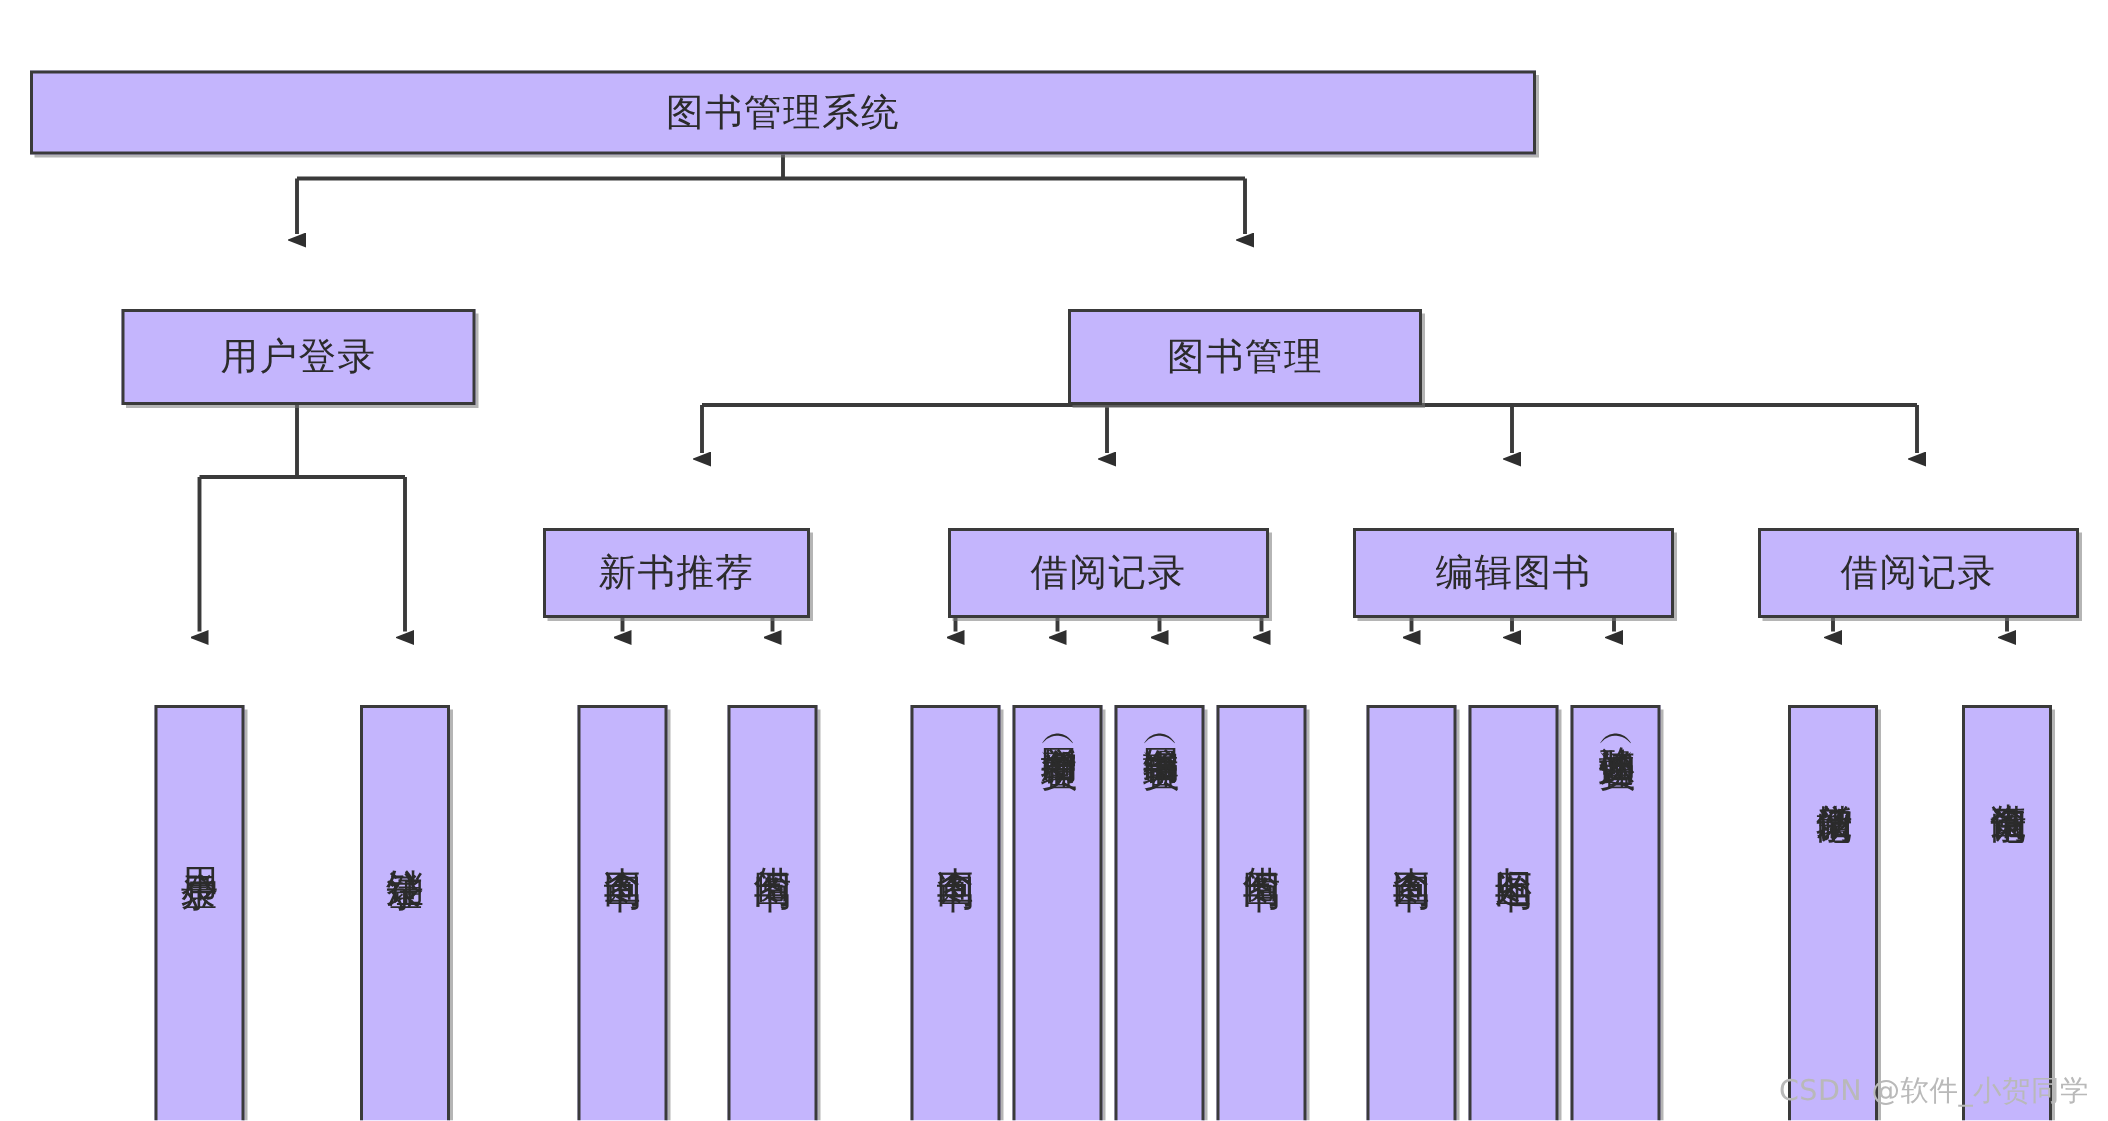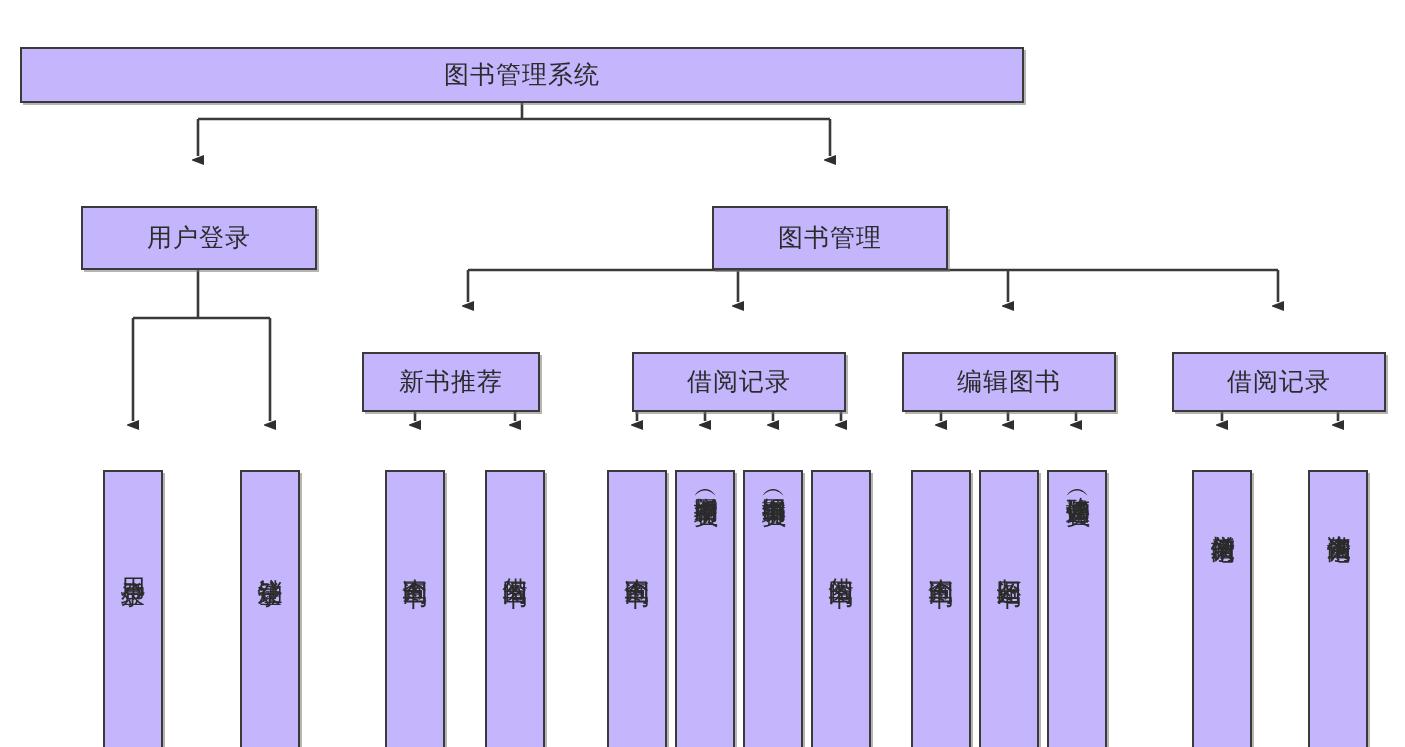--- a/index.html
+++ b/index.html
@@ -209,14 +209,15 @@
   </div>
 
   <div class="node vert long" style="left:1192px; top:434px; width:60px; height:300px; padding-top:44px;">
     <span class="node-label">新增借阅记录</span>
   </div>
 
   <div class="node vert long" style="left:1308px; top:434px; width:60px; height:300px; padding-top:44px;">
     <span class="node-label">查询借阅记录</span>
   </div>
 
+  <div id="watermark">CSDN @软件_小贺同学</div>
 
 </div>
 
 </body></html>

